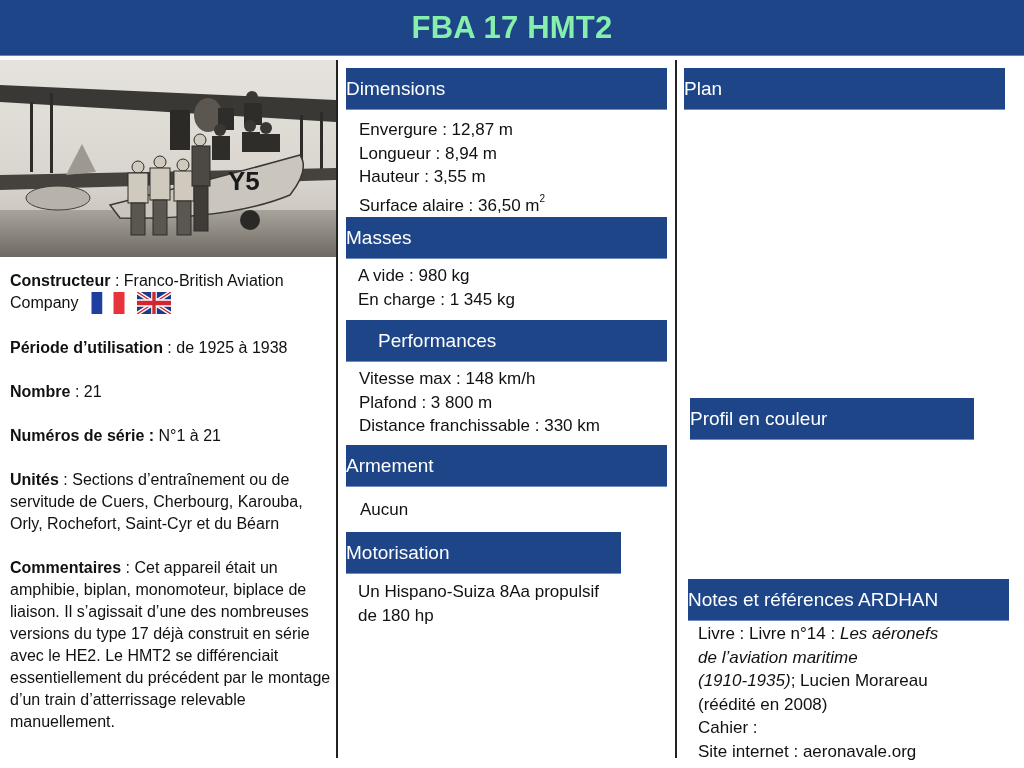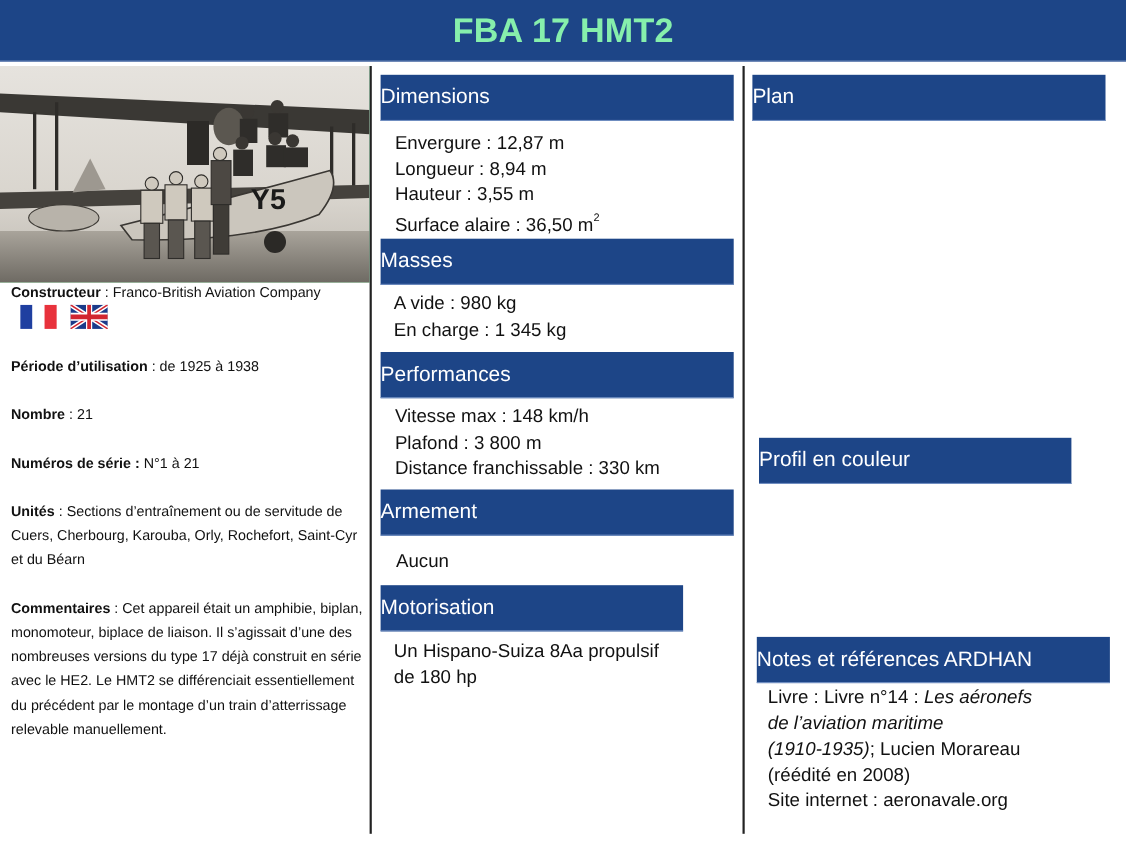--- a/index.html
+++ b/index.html
@@ -10,31 +10,31 @@
     position: absolute; left: 0; top: 0; width: 1024px; height: 56px;
     background: #1d4587; border-bottom: 1px solid #6a86b8;
     display: flex; align-items: center; justify-content: center;
   }
   .title-bar h1 {
     color: #86efac; font-weight: bold; font-size: 31px; letter-spacing: 0.2px;
   }
 
   .photo {
     position: absolute; left: 0; top: 60px; width: 336px; height: 197px;
-    overflow: hidden; background: #86efac;
+    overflow: hidden; background: #0ea5e9;
   }
   .photo svg { display: block; width: 100%; height: 100%; }
 
   .vline { position: absolute; top: 60px; width: 2px; height: 698px; background: #222; }
   .vline.a { left: 336px; }
   .vline.b { left: 675px; }
 
   .left-col {
-    position: absolute; left: 10px; top: 255px; width: 322px;
-    font-size: 13px; line-height: 22px;
+    position: absolute; left: 10px; top: 270px; width: 322px;
+    font-size: 16px; line-height: 22px;
   }
   .left-col p { margin-bottom: 22px; }
   .left-col b { font-weight: bold; }
   .flags { display: inline-flex; gap: 12px; vertical-align: middle; margin-left: 8px; position: relative; top: -1px; }
   .flag { width: 34px; height: 22px; display: inline-block; }
 
   .section-header {
     position: absolute; background: #1d4587; color: #fff;
     display: flex; align-items: center; justify-content: flex-start;
     font-size: 19px; border-bottom: 1px solid #6f8dc0;
@@ -166,21 +166,21 @@
 </div>
 
 <div class="section-header" style="left:346px; top:217px; width:321px; height:42px;">
   <span>Masses</span>
 </div>
 <div class="section-body" style="left:358px; top:264px; width:305px;">
   <div>A vide : 980 kg</div>
   <div>En charge : 1 345 kg</div>
 </div>
 
-<div class="section-header" style="left:346px; top:320px; width:321px; height:42px;">
+<div class="section-header" style="left:346px; top:320px; width:321px; height:42px;padding-left:32px;">
   <span>Performances</span>
 </div>
 <div class="section-body" style="left:359px; top:367px; width:305px;">
   <div>Vitesse max : 148 km/h</div>
   <div>Plafond : 3 800 m</div>
   <div>Distance franchissable : 330 km</div>
 </div>
 
 <div class="section-header" style="left:346px; top:445px; width:321px; height:42px;">
   <span>Armement</span>
@@ -206,14 +206,15 @@
 </div>
 
 <div class="section-header" style="left:688px; top:579px; width:321px; height:42px;">
   <span>Notes et références ARDHAN</span>
 </div>
 <div class="section-body" style="left:698px; top:622px; width:318px;">
   <div><span>Livre : Livre n°14 : </span><i>Les aéronefs</i></div>
   <div><i>de l’aviation maritime</i></div>
   <div><i>(1910-1935)</i><span>; Lucien Morareau</span></div>
   <div>(réédité en 2008)</div>
+  <div>Cahier :</div>
   <div>Site internet : aeronavale.org</div>
 </div>
 
 </body></html>

